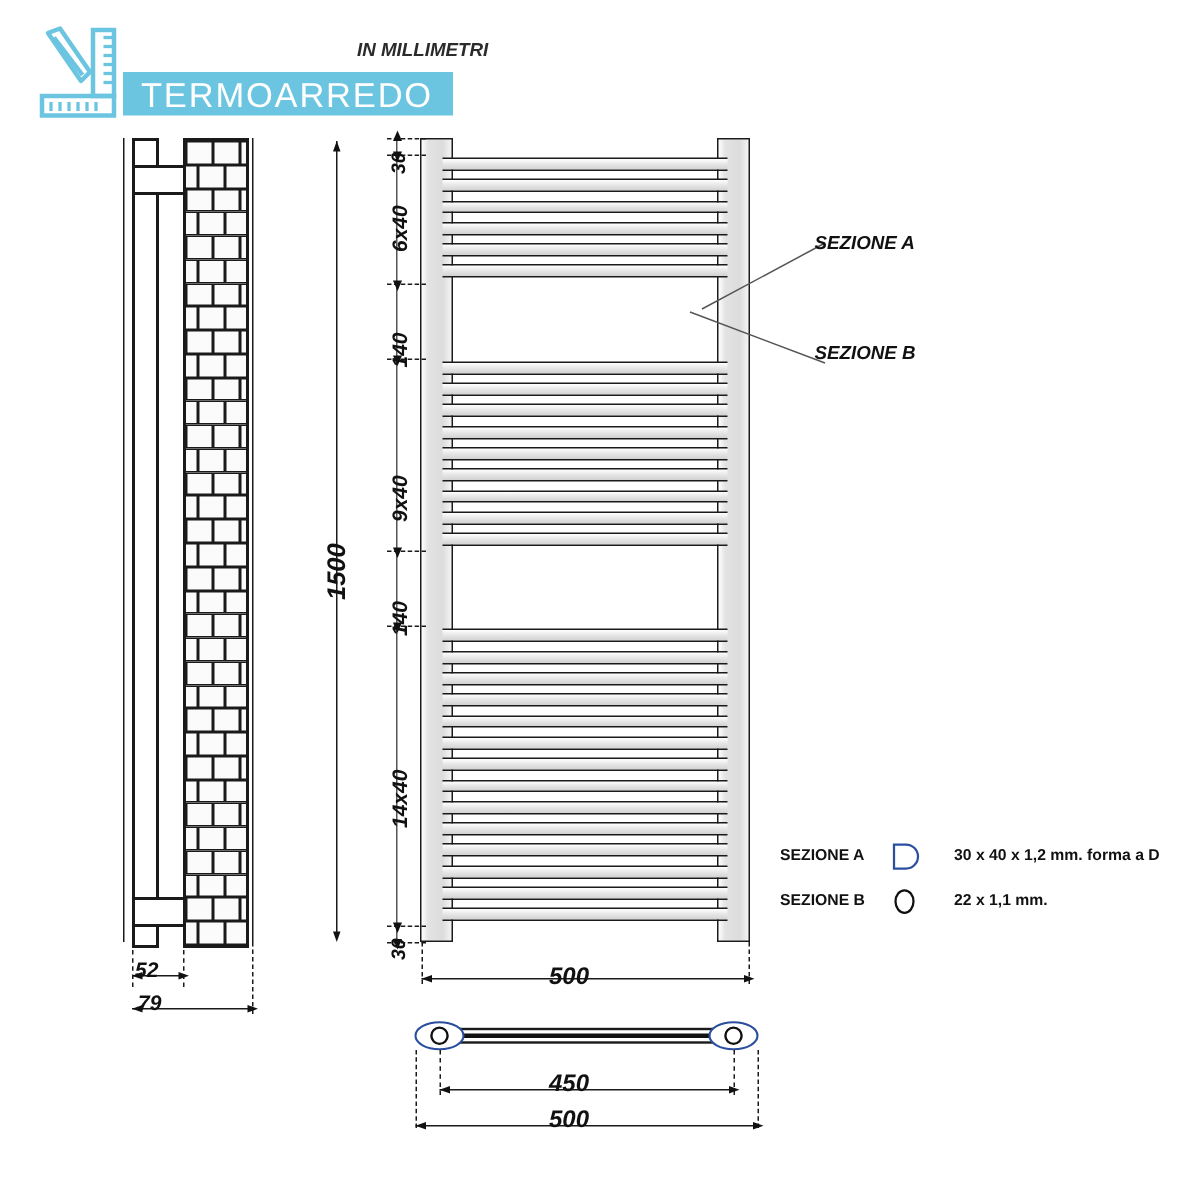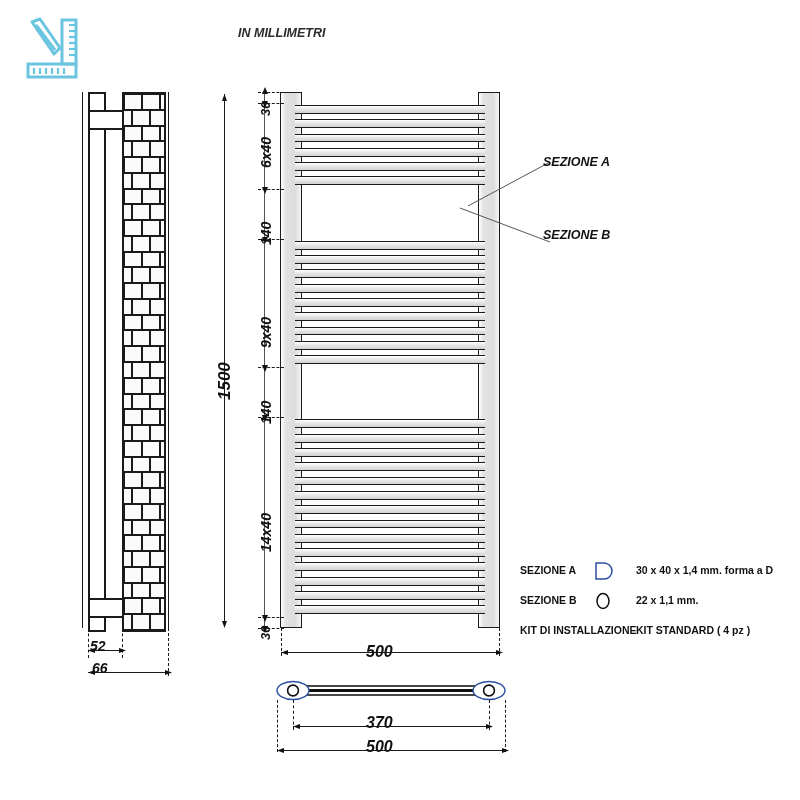--- a/index.html
+++ b/index.html
@@ -99,20 +99,23 @@
           <line x1="42" y1="52" x2="42" y2="58"></line>
         </g>
 
         <g stroke="#6cc5e0" stroke-width="3" fill="none" stroke-linejoin="round">
           <path d="M10 6 L18 3 L38 32 L32 38 Z"></path>
           <line x1="14" y1="9" x2="33" y2="34"></line>
         </g>
       </svg>
     </div>
     <div class="title-sub">IN MILLIMETRI</div>
+    <div class="banner">
+      <span>TERMOARREDO</span>
+    </div>
   </div>
 
   <div>
 
     <div class="dimline v-line" style="left:82px;top:92px;height:536px;"></div>
 
     <div class="sv-bar" style="left:88px;top:92px;width:14px;height:536px;"></div>
 
     <div class="sv-bracket" style="left:88px;top:110px;width:36px;height:16px;"></div>
 
@@ -252,21 +255,21 @@
         <polygon points="42,5.5 35,3 35,8" fill="#111"></polygon>
     </svg>
     <div class="label" style="left:90px;top:638px;font-size:14px;">52</div>
 
     <div class="dash-v" style="left:168px;top:628px;height:48px;"></div>
     <div class="dimline h-line" style="left:88px;top:672px;width:80px;"></div>
     <svg style="position:absolute;left:84px;top:667px;" width="90" height="11">
       <polygon points="4,5.5 11,3 11,8" fill="#111"></polygon>
         <polygon points="88,5.5 81,3 81,8" fill="#111"></polygon>
     </svg>
-    <div class="label" style="left:92px;top:660px;font-size:14px;">66</div>
+    <div class="label" style="left:92px;top:660px;font-size:14px;">79</div>
   </div>
 
   <div>
 
     <div class="manifold" style="left:280px;top:92px;width:22px;height:536px;"></div>
 
     <div class="manifold" style="left:478px;top:92px;width:22px;height:536px;"></div>
 
     <div id="railbox" style="position:absolute;left:295px;top:92px;width:190px;height:536px;">
         <div class="rail" style="left: 0px; width: 190px; top: 13.01px; height: 8.86px;"></div>
@@ -379,54 +382,50 @@
       <circle cx="214" cy="12.5" r="5.4" fill="#ffffff" stroke="#111" stroke-width="1.6"></circle>
     </svg>
 
     <div class="dash-v" style="left:293px;top:700px;height:30px;"></div>
     <div class="dash-v" style="left:489px;top:700px;height:30px;"></div>
     <div class="dimline h-line" style="left:293px;top:726px;width:196px;"></div>
     <svg style="position:absolute;left:289px;top:721px;" width="206" height="11">
       <polygon points="4,5.5 11,3 11,8" fill="#111"></polygon>
         <polygon points="204,5.5 197,3 197,8" fill="#111"></polygon>
     </svg>
-    <div class="label" style="left:366px;top:714px;font-size:16px;">370</div>
+    <div class="label" style="left:366px;top:714px;font-size:16px;">450</div>
 
     <div class="dash-v" style="left:277px;top:700px;height:52px;"></div>
     <div class="dash-v" style="left:505px;top:700px;height:52px;"></div>
     <div class="dimline h-line" style="left:277px;top:750px;width:228px;"></div>
     <svg style="position:absolute;left:273px;top:745px;" width="238" height="11">
       <polygon points="4,5.5 11,3 11,8" fill="#111"></polygon>
         <polygon points="236,5.5 229,3 229,8" fill="#111"></polygon>
     </svg>
     <div class="label" style="left:366px;top:738px;font-size:16px;">500</div>
   </div>
 
   <div class="legend">
 
     <div class="leg-row">
       <div class="leg-name">SEZIONE A</div>
       <div class="leg-icon">
         <svg width="26" height="22" viewBox="0 0 26 22">
           <path d="M4 3 L12 3 A8 8 0 0 1 12 19 L4 19 Z" fill="none" stroke="#2b4f9e" stroke-width="1.5"></path>
         </svg>
       </div>
-      <div class="leg-desc">30 x 40 x 1,4 mm. forma a D</div>
+      <div class="leg-desc">30 x 40 x 1,2 mm. forma a D</div>
     </div>
 
     <div class="leg-row">
       <div class="leg-name">SEZIONE B</div>
       <div class="leg-icon">
         <svg width="26" height="22" viewBox="0 0 26 22">
           <ellipse cx="11" cy="11" rx="6" ry="7.5" fill="none" stroke="#111" stroke-width="1.5"></ellipse>
         </svg>
       </div>
       <div class="leg-desc">22 x 1,1 mm.</div>
     </div>
 
-    <div class="leg-row">
-      <div class="leg-name">KIT DI INSTALLAZIONE</div>
-      <div class="leg-desc" style="left:116px;">KIT STANDARD ( 4 pz )</div>
-    </div>
 
   </div>
 
 </div>
 
 </body></html>

